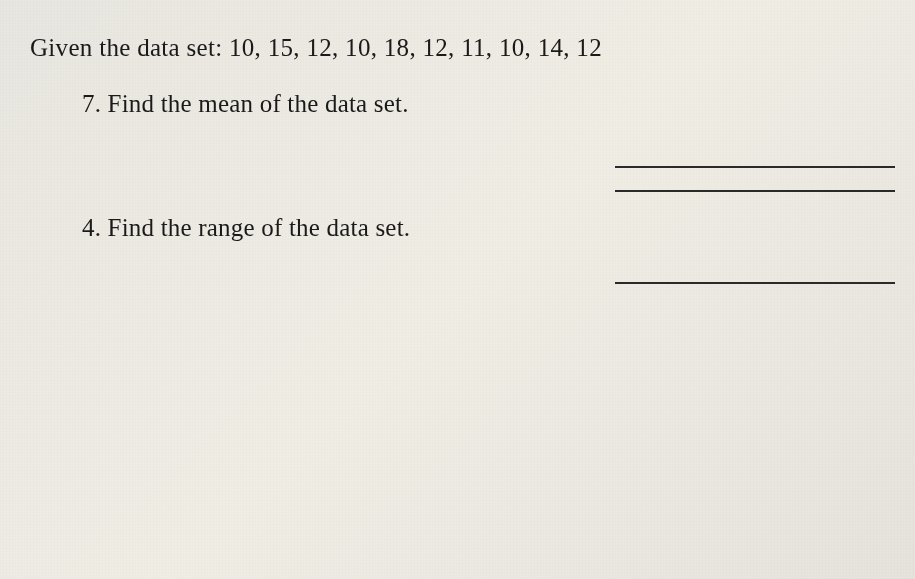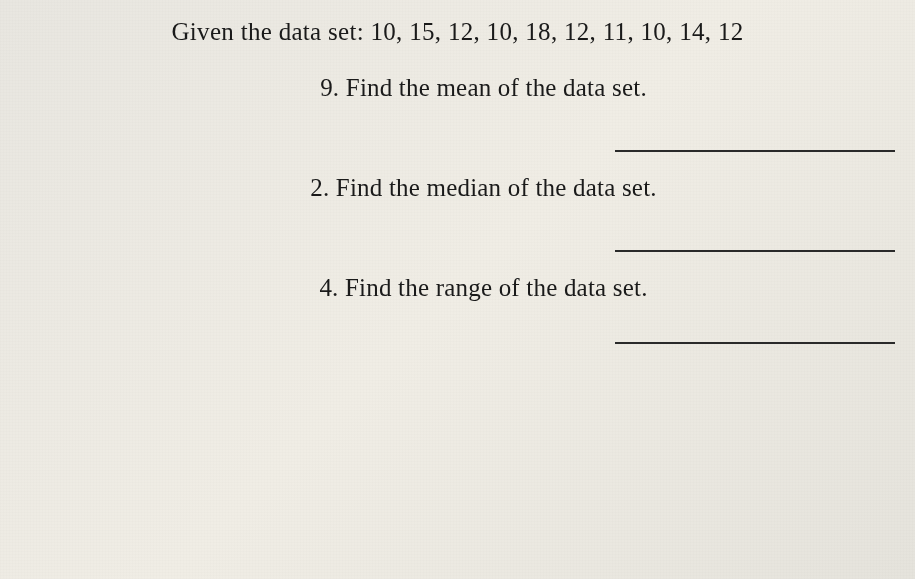--- a/index.html
+++ b/index.html
@@ -22,23 +22,22 @@
       top: 0;
       left: 0;
       right: 0;
       bottom: 0;
       background-image: 
         repeating-linear-gradient(0deg, rgba(0,0,0,0.02) 0px, transparent 1px, transparent 3px),
         repeating-linear-gradient(90deg, rgba(0,0,0,0.02) 0px, transparent 1px, transparent 3px);
       pointer-events: none;
     }
     .page {
-      padding: 18px 30px 20px 30px;
+      padding: 34px 30px 20px 30px;
       position: relative;
-      text-align: center;
     }
     .heading {
       font-size: 25px;
       font-weight: normal;
       margin-bottom: 28px;
       letter-spacing: 0.3px;
     }
     .question-block {
       margin-bottom: 22px;
       padding-left: 52px;
@@ -61,26 +60,25 @@
       margin-top: 40px;
     }
   </style>
 </head>
 <body>
 
 <div class="page">
   <div class="heading">Given the data set: 10, 15, 12, 10, 18, 12, 11, 10, 14, 12</div>
 
   <div class="question-block">
-    <div class="question-text">9. Find the mean of the data set.</div>
+    <div class="question-text">7. Find the mean of the data set.</div>
     <div class="answer-line"></div>
   </div>
 
   <div class="question-block">
-    <div class="question-text">2. Find the median of the data set.</div>
     <div class="answer-line"></div>
   </div>
 
 
   <div class="question-block q4">
     <div class="question-text" style="margin-bottom:10px;">4. Find the range of the data set.</div>
     <div class="answer-line"></div>
   </div>
 </div>
 

